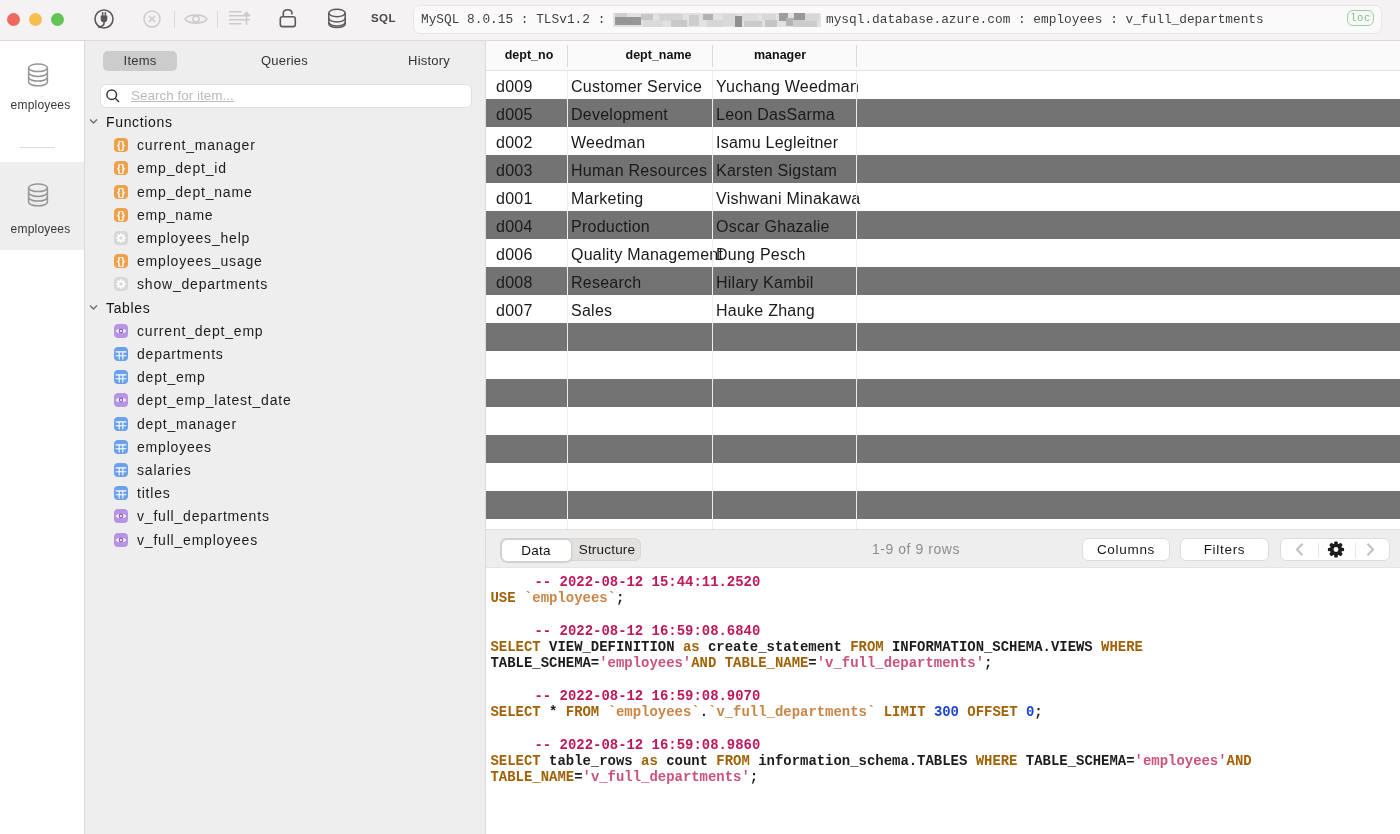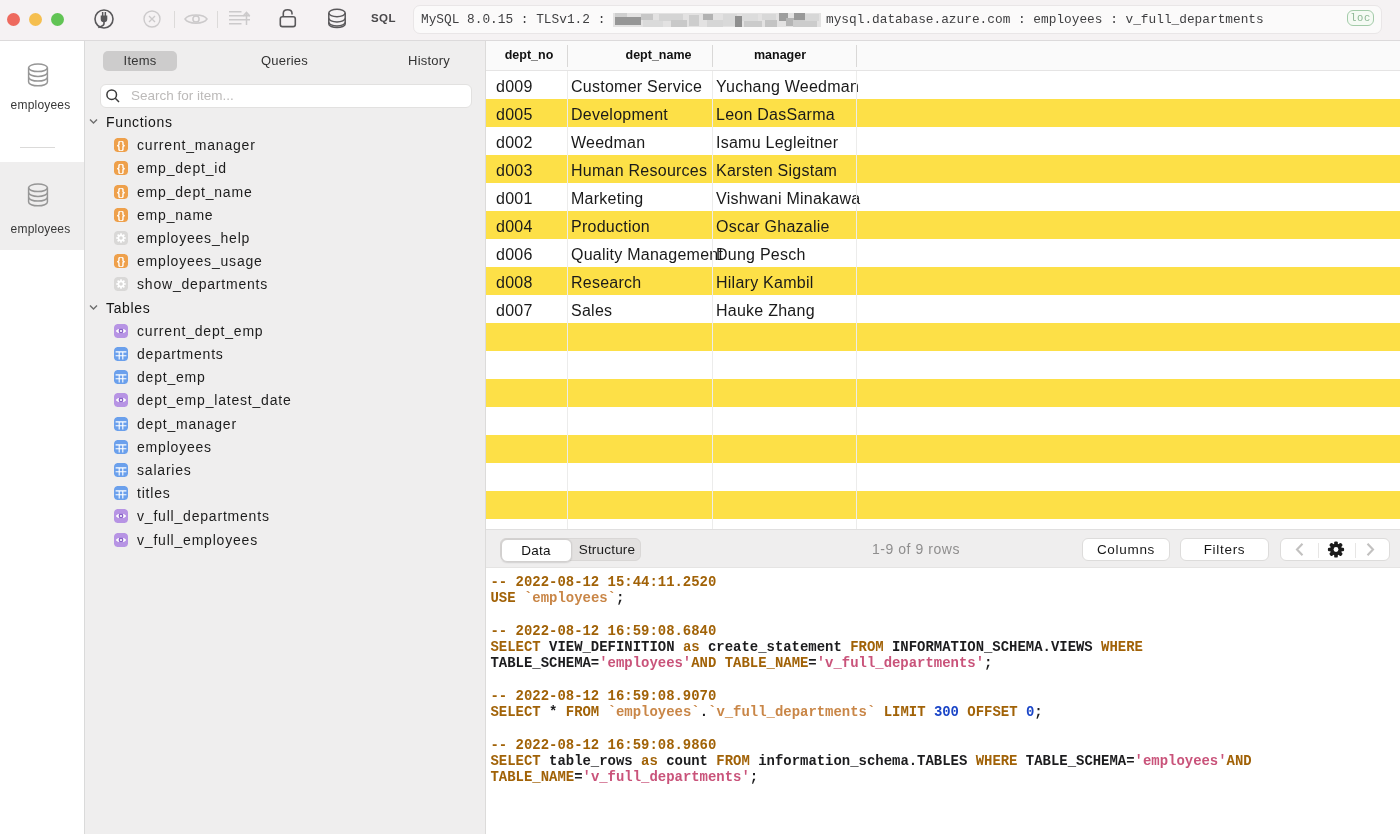--- a/index.html
+++ b/index.html
@@ -23,52 +23,52 @@
   #leftstrip { left:0; top:41px; width:84px; height:793px; background:#fff; }
   #tile2 { position:absolute; left:0; top:121px; width:84px; height:88px; background:#efeeee; }
   .striplabel { position:absolute; width:81px; text-align:center; font-size:12px; letter-spacing:0.2px; color:#373737; }
   #minisep { position:absolute; left:20px; top:106px; width:35px; height:1px; background:#dbdad9; }
 
   
   #sidepanel { left:84px; top:41px; width:402px; height:793px; background:#efeeee; border-right:1px solid #dcdbda; }
   #tab-items { position:absolute; left:19px; top:10px; width:74px; height:20px; background:#cdcccc; border-radius:5px; text-align:center; line-height:20px; font-size:13px; letter-spacing:0.2px; color:#353535; }
   .tabtxt { position:absolute; top:10px; height:20px; line-height:20px; font-size:13px; letter-spacing:0.2px; color:#333333; }
   #searchbox { position:absolute; left:16px; top:43px; width:372px; height:24px; background:#fff; border:1px solid #e2e1e0; border-radius:6px; }
-  #searchph { position:absolute; left:47px; top:47px; font-size:13.5px; color:#bcbab9; }
+  #searchph { position:absolute; left:47px; top:47px; font-size:13.5px; color:#bcbab9;text-decoration:underline; }
   .treerow { position:absolute; left:0; width:402px; height:23.2px; }
   .tsec { font-size:14px; letter-spacing:0.65px; color:#141414; }
   .titem { font-size:14px; letter-spacing:0.8px; color:#1d1d1d; }
   .ticon { position:absolute; left:30px; top:4.5px; width:14px; height:14px; border-radius:3.5px; }
   .tlabel { position:absolute; top:3.5px; }
   .chev { position:absolute; left:5px; top:8px; }
 
   
   #grid { left:486px; top:41px; width:914px; height:488px; background:#fff; }
   #gridhead { position:absolute; left:0; top:0; width:914px; height:30px; background:#fafafa; border-bottom:1px solid #e5e4e4; }
   .hcell { position:absolute; top:7px; font-size:12.5px; font-weight:bold; color:#111; text-align:center; }
   .hdiv { position:absolute; top:4px; width:1px; height:22px; background:#d9d8d7; }
   .vdiv { position:absolute; top:30px; width:1px; height:458px; background:#ececeb; }
   .row { position:absolute; left:0; width:914px; height:28px; }
-  .row.alt { background:#fde047;text-align:center; }
+  .row.alt { background:#737373;text-align:center; }
   .cell { position:absolute; top:6.5px; font-size:16px; letter-spacing:0.25px; color:#1a1a1a; white-space:pre; }
 
   
   #btoolbar { left:486px; top:529px; width:914px; height:39px; background:#efeeee; border-top:1px solid #e0dfdf; border-bottom:1px solid #e5e4e3; }
   #segwrap { position:absolute; left:14px; top:8px; width:141px; height:23px; background:#e3e1e0; border-radius:6px; border:0.5px solid #d9d7d6; }
   #seg-data { position:absolute; left:-0.5px; top:-0.5px; width:71px; height:23px; background:#fff; border:0.5px solid #d2d0cf; border-radius:6px; box-shadow:0 0.5px 1.5px rgba(0,0,0,0.12); text-align:center; line-height:22px; font-size:13.5px; letter-spacing:0.2px; color:#111; }
   #seg-structure { position:absolute; left:71px; top:0; width:70px; height:22px; text-align:center; line-height:22px; font-size:13.5px; letter-spacing:0.2px; color:#1b1b1b; }
   #rowslbl { position:absolute; left:300px; top:11px; width:260px; text-align:center; font-size:14px; letter-spacing:0.55px; color:#8f8e8e; }
   .bbtn { position:absolute; top:8px; height:23px; background:#fff; border:1px solid #dddcdb; border-radius:6px; text-align:center; font-size:13.5px; letter-spacing:0.7px; color:#181818; line-height:21px; }
   #pager { position:absolute; left:794px; top:8px; width:110px; height:23px; background:#fff; border:1px solid #dddcdb; border-radius:6px; }
   .pgdiv { position:absolute; top:4px; width:1px; height:15px; background:#e7e6e5; }
 
   
   #sqllog { left:486px; top:568px; width:914px; height:266px; background:#fff; }
   #sqllog pre { position:absolute; left:4.5px; top:6.2px; font-family:"Liberation Mono", monospace; font-size:13.95px; line-height:16.25px; font-weight:bold; white-space:pre; color:#1c1c1e; }
-  .c { color:#a16207; }  
+  .c { color:#be185d;margin-left:44px; }  
   .k { color:#a16207; }  
   .s { color:#c9537a; }  
   .b { color:#c98647; }  
   .n { color:#1b46c8; }  
 </style>
 </head>
 <body>
 
 <div class="abs" id="titlebar">
   <div class="tl" id="tl-r"></div>

